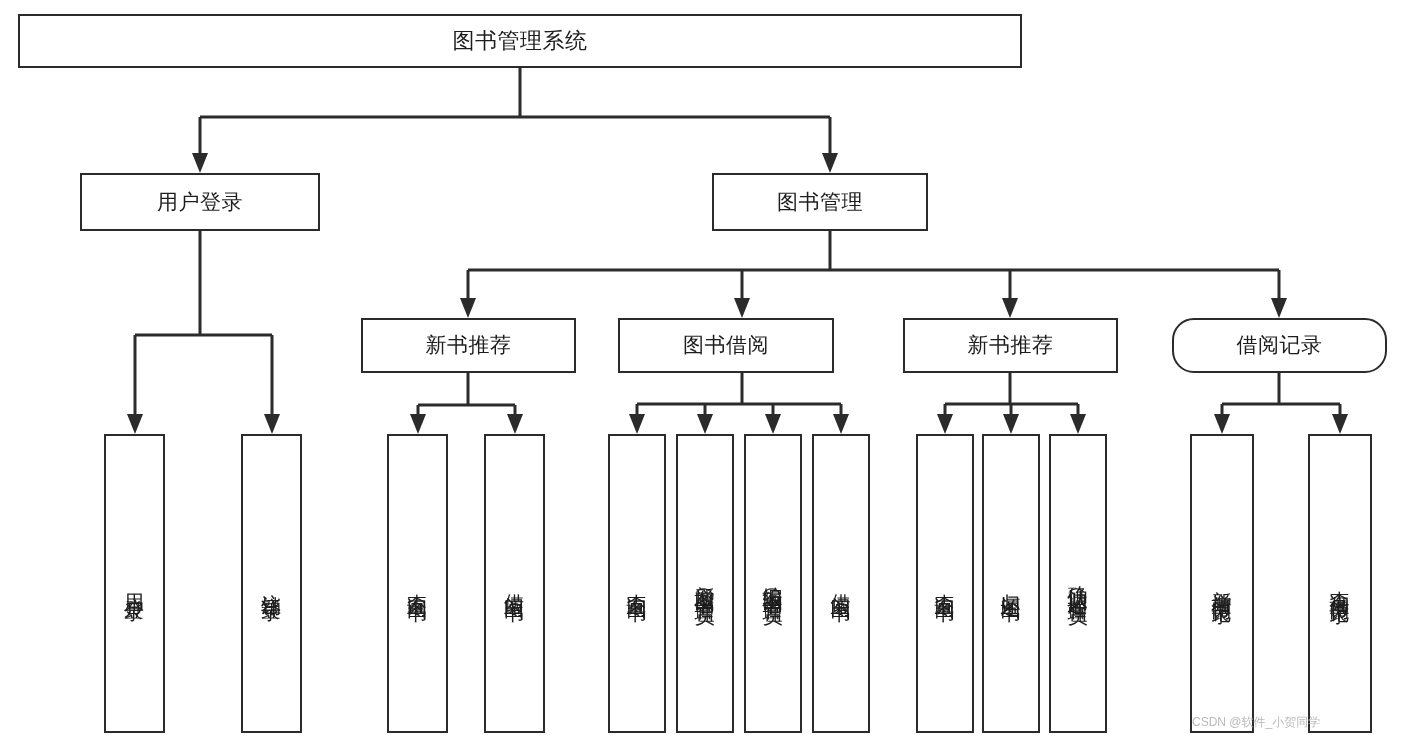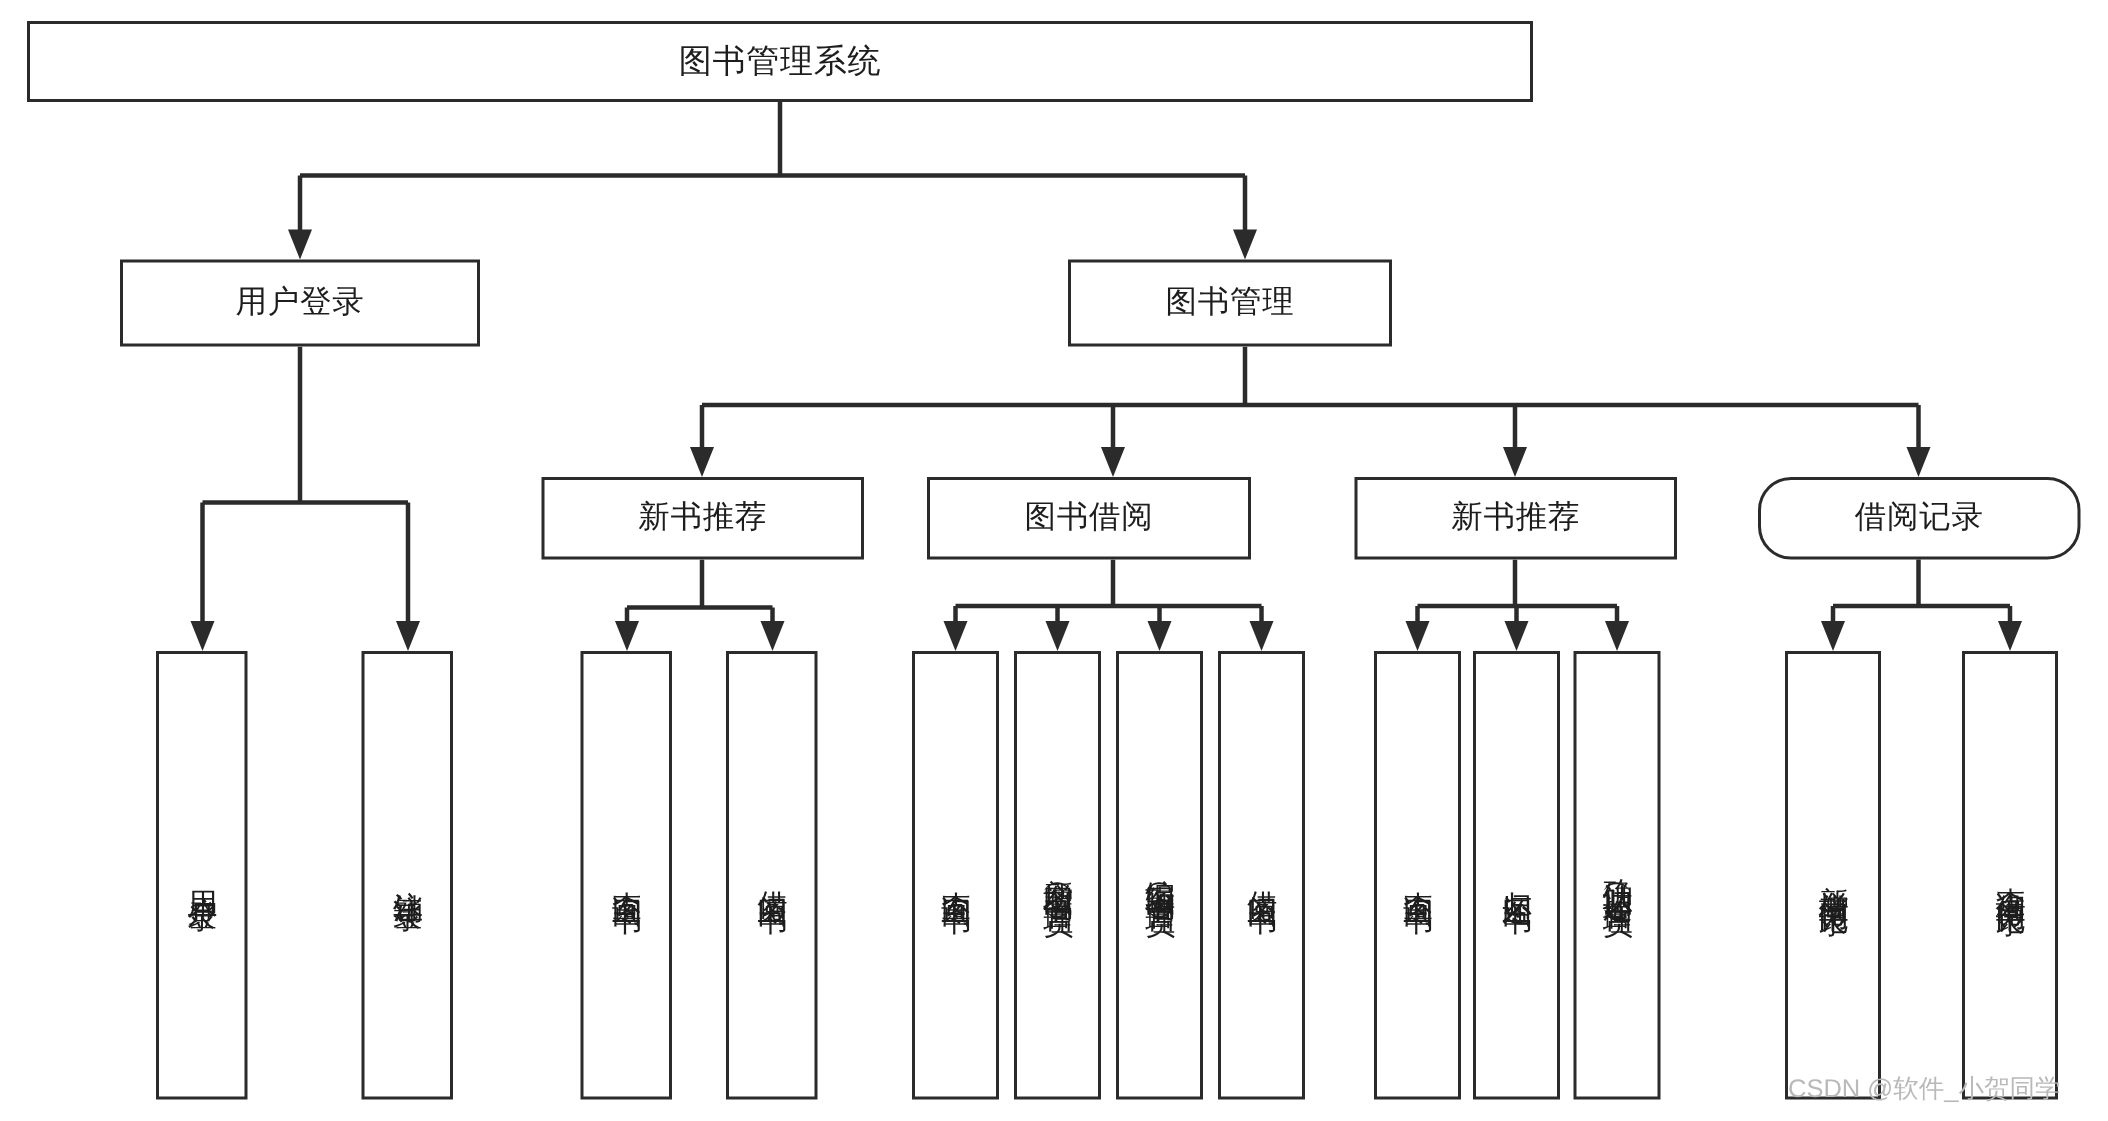--- a/index.html
+++ b/index.html
@@ -57,21 +57,21 @@
     writing-mode: vertical-rl;
     text-orientation: upright;
     font-size: 20px;
     letter-spacing: 3px;
     line-height: 1;
     max-height: 100%;
   }
   .watermark {
     position: absolute;
     font-family: "Liberation Sans", "DejaVu Sans", sans-serif;
-    font-size: 17px;
+    font-size: 12px;
     color: #b9b9b9;
     white-space: nowrap;
     pointer-events: none;
     user-select: none;
   }
 </style>
 </head>
 <body>
 
 <div id="diagram-root">

